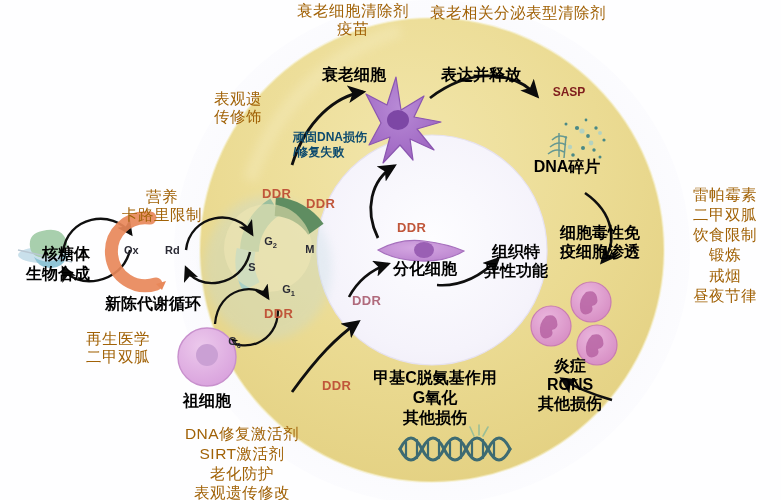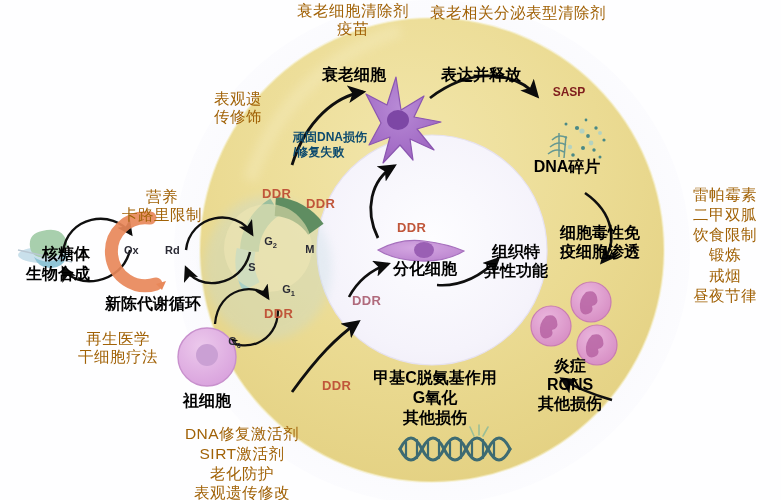--- a/index.html
+++ b/index.html
@@ -223,21 +223,21 @@
   <div class="lbl outer-note" style="left:430px;top:4px;width:300px;text-align:left;">衰老相关分泌表型清除剂</div>
 
   <div class="lbl outer-note" style="left:188px;top:90px;width:100px;">表观遗
 传修饰</div>
 
 
   <div class="lbl outer-note" style="left:92px;top:188px;width:140px;">营养
 卡路里限制</div>
 
   <div class="lbl outer-note" style="left:58px;top:330px;width:120px;">再生医学
-干细胞疗法</div>
+二甲双胍</div>
 
   <div class="lbl outer-note" style="left:142px;top:424px;width:200px;line-height:1.28;">DNA修复激活剂
 SIRT激活剂
 老化防护
 表观遗传修改</div>
 
   <div class="lbl outer-note" style="left:672px;top:185px;width:106px;line-height:1.30;">雷帕霉素
 二甲双胍
 饮食限制
 锻炼

